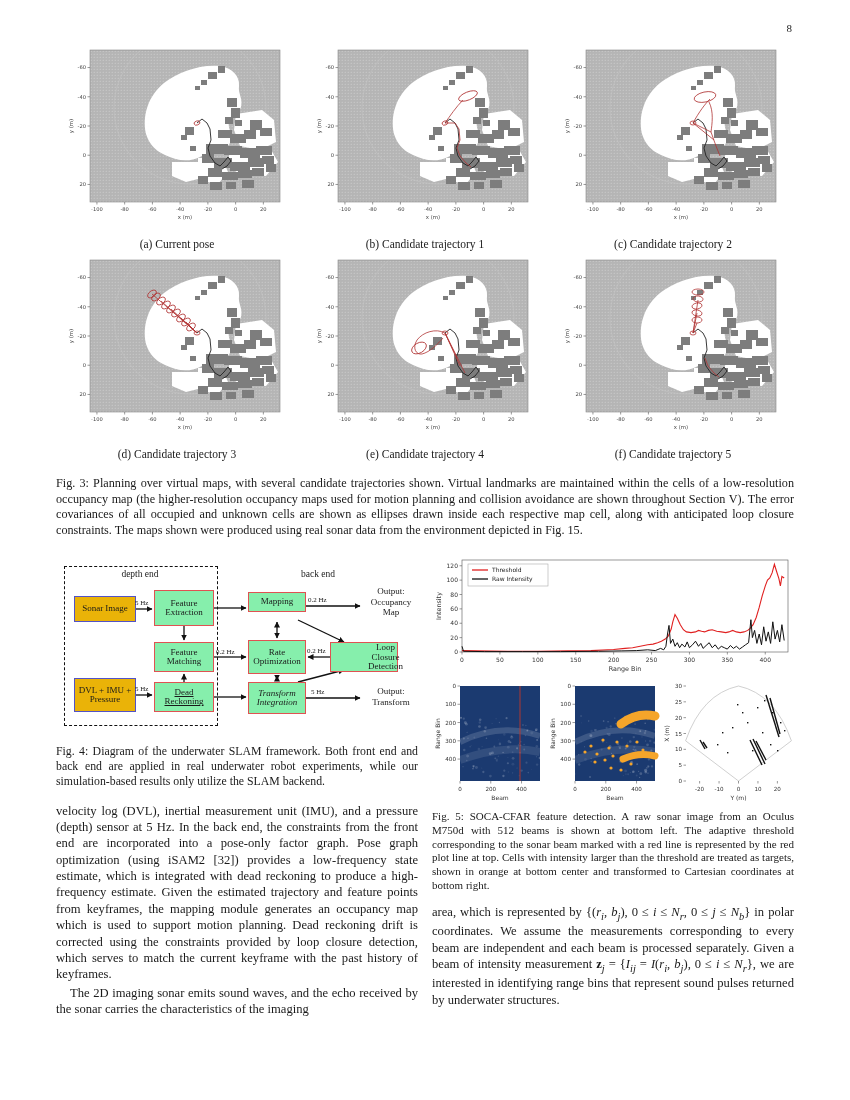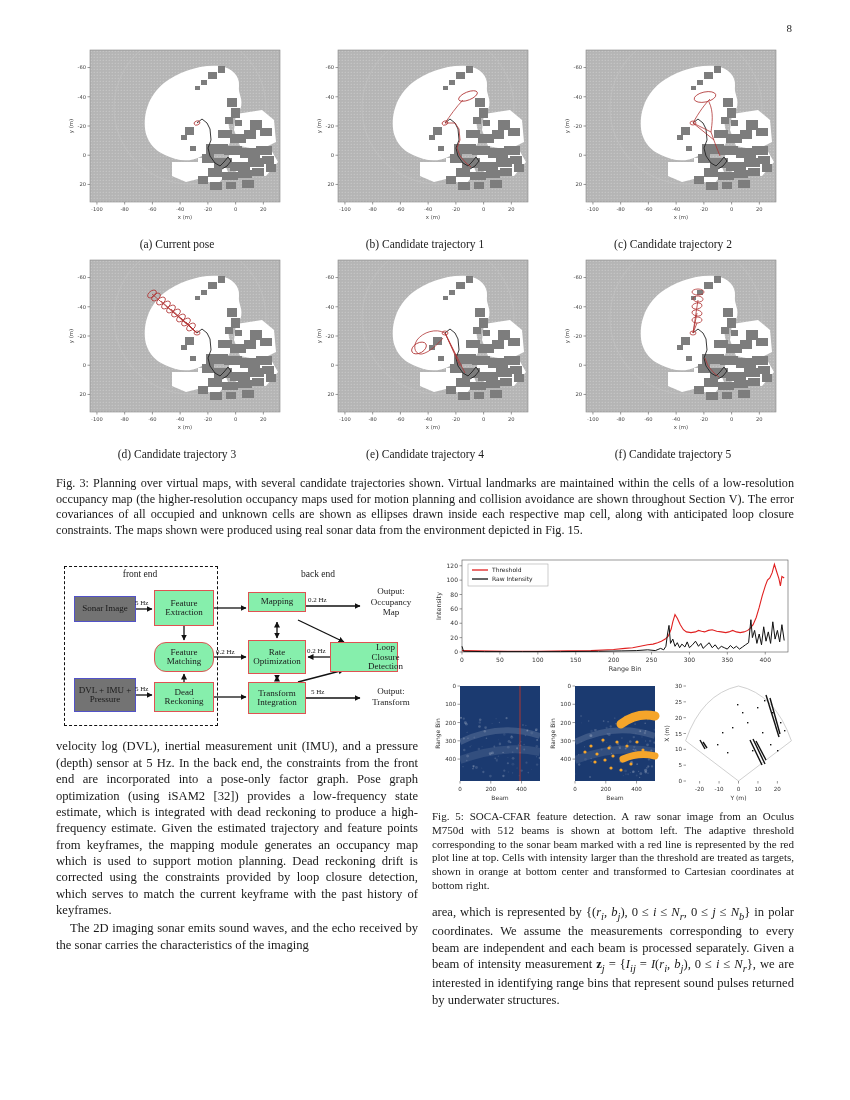--- a/index.html
+++ b/index.html
@@ -19,21 +19,21 @@
   p.indent{text-indent:14px;}
   .figcap{font-size:11.8px;line-height:1.25;text-align:justify;margin:8px 0 14px 0;}
   .sec-head{font-style:italic;font-size:12.6px;margin:16px 0 7px 0;}
   
   .fig4{position:relative;width:360px;height:178px;margin:4px 0 2px 2px;font-family:"Liberation Serif",serif;}
   .fig4 .dashed{position:absolute;left:6px;top:8px;width:152px;height:158px;border:1.4px dashed #111;}
   .fig4 .zone-label{position:absolute;font-size:9.5px;text-align:center;}
   .fig4 .box{position:absolute;display:flex;align-items:center;justify-content:center;
              text-align:center;font-size:9px;line-height:1.1;padding:1px;box-sizing:border-box;}
   .fig4 .pink{background:#86efac;border:1.6px solid #e05252;}
-  .fig4 .blue{background:#737373;border:1.6px solid #5252c8;}
+  .fig4 .blue{background:#eab308;border:1.6px solid #5252c8;}
   .fig4 .rate{position:absolute;font-size:7px;}
   .fig4 .outlbl{position:absolute;font-size:9px;text-align:center;white-space:pre-line;line-height:1.15;}
   .fig4 svg{position:absolute;left:0;top:0;}
   
   .fig5-bottom{display:flex;justify-content:space-between;margin-top:2px;}
   .smallcap{font-size:11px;line-height:1.24;text-align:justify;margin:6px 0 0 0;}
   .rc-gap{height:12px;}
 </style>
 </head>
 <body>
@@ -635,47 +635,48 @@
             <line x1="156" y1="139" x2="188" y2="139" stroke="#111" stroke-width="1.3" marker-end="url(#ah)"></line>
             <line x1="219" y1="64" x2="219" y2="80" stroke="#111" stroke-width="1.3" marker-end="url(#ah)" marker-start="url(#ahs)"></line>
             <line x1="219" y1="118" x2="219" y2="122" stroke="#111" stroke-width="1.3" marker-end="url(#ah)" marker-start="url(#ahs)"></line>
             <line x1="248" y1="48" x2="302" y2="48" stroke="#111" stroke-width="1.3" marker-end="url(#ah)"></line>
             <line x1="272" y1="99" x2="250" y2="99" stroke="#111" stroke-width="1.3" marker-end="url(#ah)"></line>
             <line x1="240" y1="62" x2="286" y2="84" stroke="#111" stroke-width="1.3" marker-end="url(#ah)"></line>
             <line x1="240" y1="124" x2="286" y2="112" stroke="#111" stroke-width="1.3" marker-end="url(#ah)"></line>
             <line x1="248" y1="140" x2="302" y2="140" stroke="#111" stroke-width="1.3" marker-end="url(#ah)"></line>
           </svg>
         <div class="dashed"></div>
-        <div class="zone-label" style="left:6px;top:11px;width:152px;">front end</div>
+        <div class="zone-label" style="left:6px;top:11px;width:152px;">depth end</div>
         <div class="zone-label" style="left:205px;top:11px;width:110px;">back end</div>
 
         <div class="box blue" style="left:16px;top:38px;width:62px;height:26px;">Sonar Image</div>
         <div class="box blue" style="left:16px;top:120px;width:62px;height:34px;">DVL + IMU + Pressure</div>
         <div class="box pink" style="left:96px;top:32px;width:60px;height:36px;">Feature Extraction</div>
-        <div class="box pink" style="left:96px;top:84px;width:60px;height:30px;border-radius:12px;">Feature Matching</div>
-        <div class="box pink" style="left:96px;top:124px;width:60px;height:30px;">Dead Reckoning</div>
+        <div class="box pink" style="left:96px;top:84px;width:60px;height:30px;">Feature Matching</div>
+        <div class="box pink" style="left:96px;top:124px;width:60px;height:30px;text-decoration:underline;">Dead Reckoning</div>
         <div class="box pink" style="left:190px;top:34px;width:58px;height:20px;">Mapping</div>
         <div class="box pink" style="left:190px;top:82px;width:58px;height:34px;">Rate Optimization</div>
-        <div class="box pink" style="left:190px;top:124px;width:58px;height:32px;">Transform Integration</div>
+        <div class="box pink" style="left:190px;top:124px;width:58px;height:32px;font-style:italic;">Transform Integration</div>
         <div class="box pink" style="left:272px;top:84px;width:68px;height:30px;padding-left:44px;">Loop Closure Detection</div>
 
         <div class="rate" style="left:77px;top:41px;">5 Hz</div>
         <div class="rate" style="left:158px;top:90px;">0.2 Hz</div>
         <div class="rate" style="left:77px;top:127px;">5 Hz</div>
         <div class="rate" style="left:250px;top:38px;">0.2 Hz</div>
         <div class="rate" style="left:249px;top:89px;">0.2 Hz</div>
         <div class="rate" style="left:253px;top:130px;">5 Hz</div>
 
         <div class="outlbl" style="left:306px;top:28px;width:54px;">Output:
 Occupancy
 Map</div>
         <div class="outlbl" style="left:306px;top:128px;width:54px;">Output:
 Transform</div>
       </div>
 
+      <div class="figcap">Fig. 4: Diagram of the underwater SLAM framework. Both front end and back end are applied in real underwater robot experiments, while our simulation-based results only utilize the SLAM backend.</div>
 
       <p class="body">velocity log (DVL), inertial measurement unit (IMU), and a pressure (depth) sensor at 5 Hz. In the back end, the constraints from the front end are incorporated into a pose-only factor graph. Pose graph optimization (using iSAM2 [32]) provides a low-frequency state estimate, which is integrated with dead reckoning to produce a high-frequency estimate. Given the estimated trajectory and feature points from keyframes, the mapping module generates an occupancy map which is used to support motion planning. Dead reckoning drift is corrected using the constraints provided by loop closure detection, which serves to match the current keyframe with the past history of keyframes.</p>
       <p class="body indent">The 2D imaging sonar emits sound waves, and the echo received by the sonar carries the characteristics of the imaging</p>
     </div>
 
     <div class="col">
       <svg width="362" height="122" id="fig5-top">
           <rect x="30" y="6" width="326" height="92" fill="#fff" stroke="#555" stroke-width="0.6"></rect>
           <line x1="30" y1="98" x2="30" y2="100.5" stroke="#555" stroke-width="0.6"></line>
           <text x="30" y="108" font-size="6" text-anchor="middle" fill="#333" font-family="DejaVu Sans, sans-serif">0</text>

